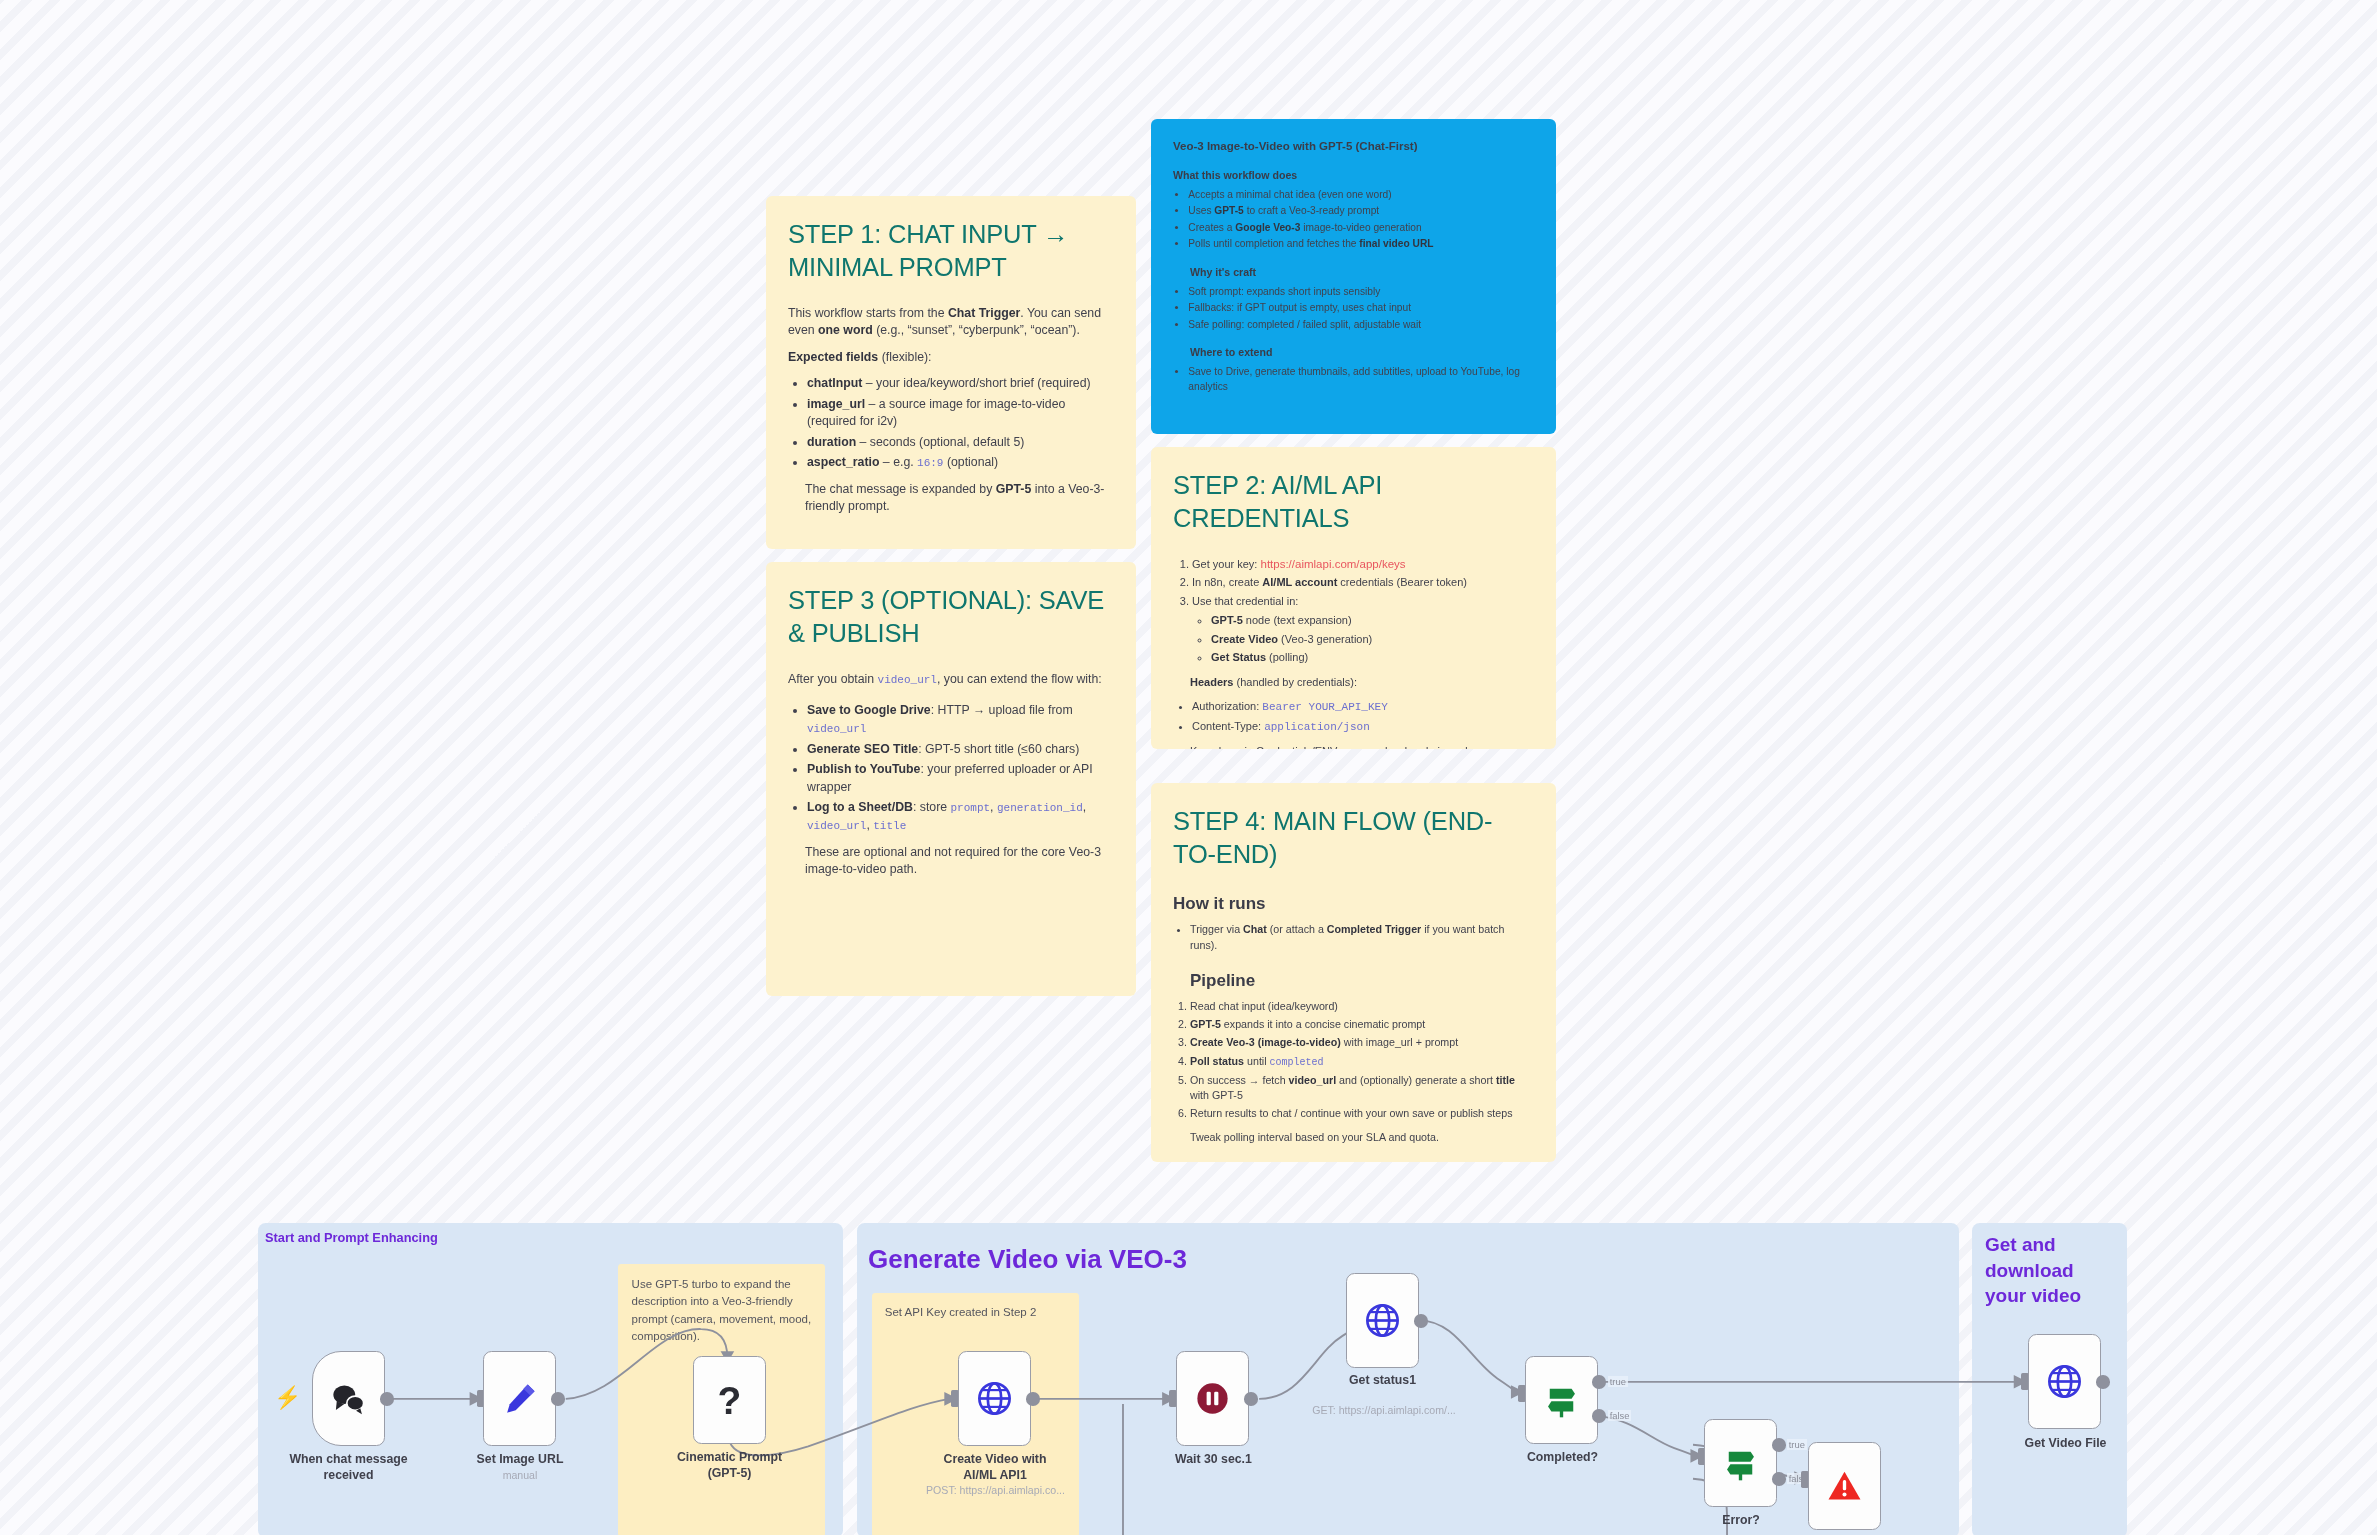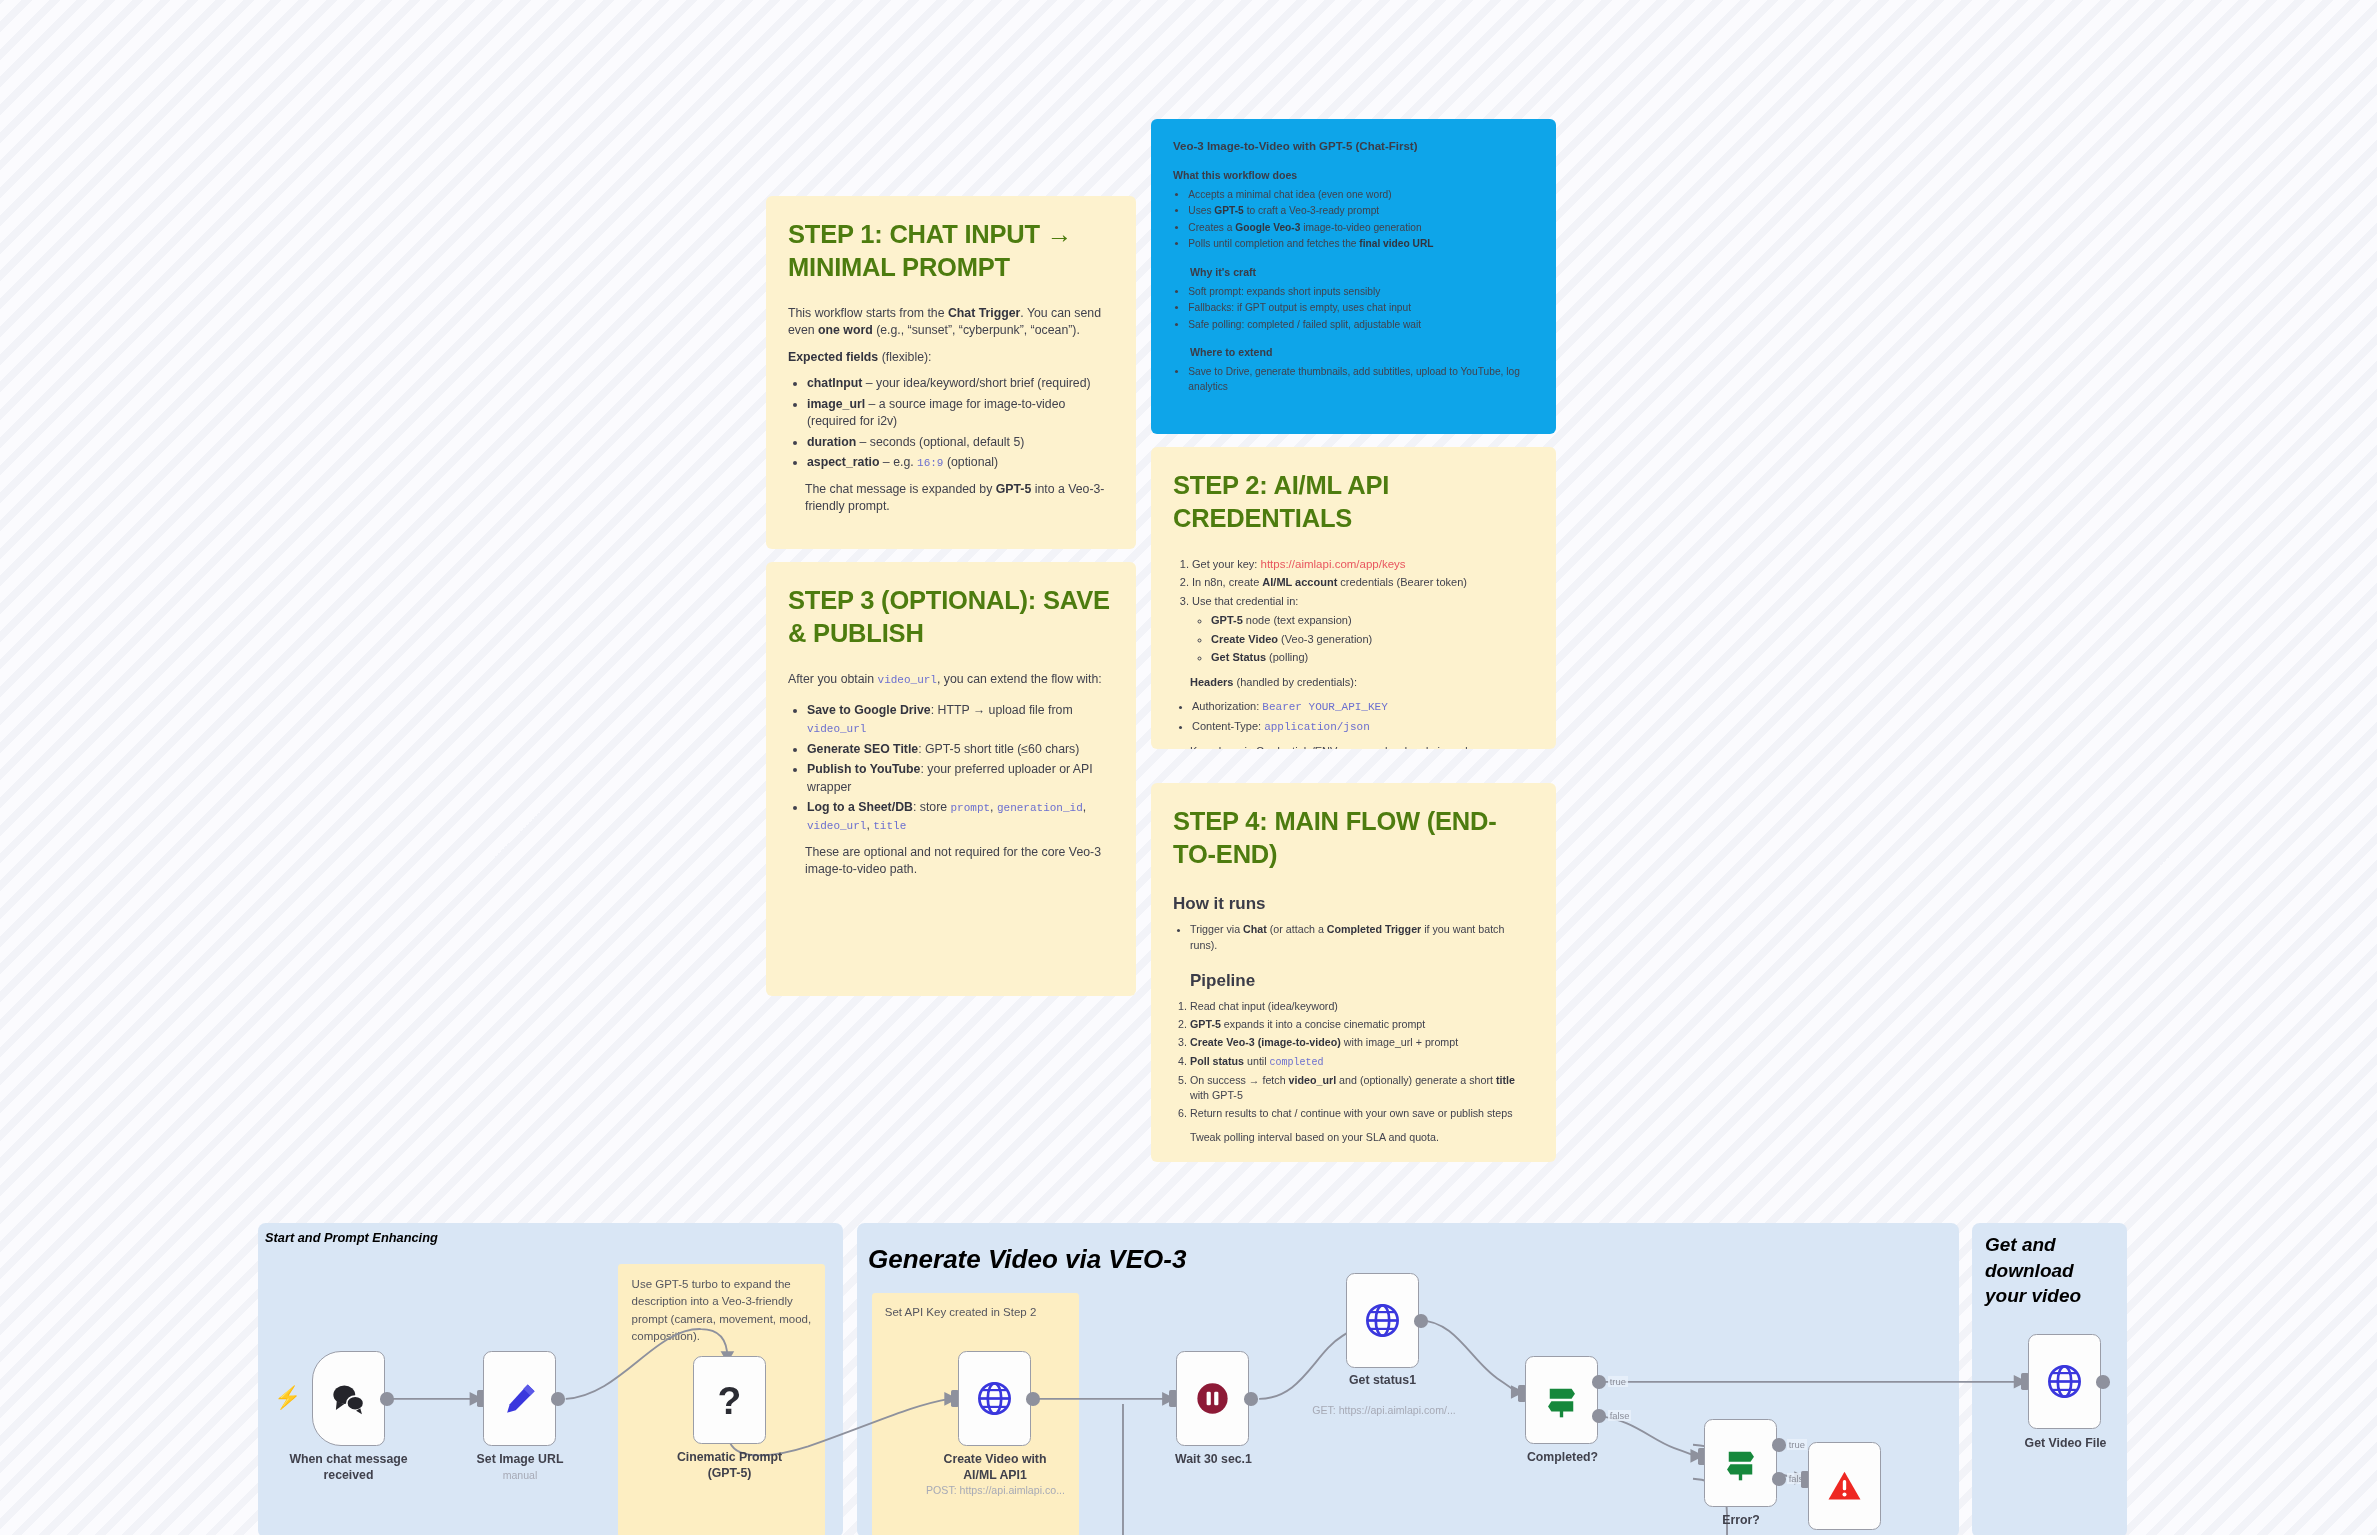--- a/index.html
+++ b/index.html
@@ -24,24 +24,24 @@
     padding: 19px 22px 19px 22px;
     color: #41424e;
     line-height: 1.45;
     overflow: hidden;
   }
   .sticky.yellow { background: #fdf2ce; }
   .sticky.pink   { background: #0ea5e9; }
 
   .sticky h1 {
     font-size: 25.5px;
-    font-weight: 700;
+    font-weight: 400;
     letter-spacing: -0.2px;
     margin: 3.4px 0 22px 0;
-    color: #4d7c0f;
+    color: #0f766e;
     line-height: 1.26;
   }
   .sticky h3 {
     font-size: 12.3px;
     font-weight: 700;
     margin: 15.3px 0 6px 0;
     color: #3b3c48;
   }
   .sticky p {
     font-size: 12.3px;
@@ -83,22 +83,21 @@
 
   
   .region {
     position: absolute;
     background: #d9e6f5;
     border-radius: 7.7px;
   }
   .region-title {
     position: absolute;
     font-weight: 700;
-    color: #000000;
-    font-style: italic;
+    color: #6d28d9;
   }
 
   .note-inline {
     position: absolute;
     background: #fdeec2;
     border-radius: 3.4px;
     color: #55565f;
     line-height: 1.5;
   }
 

